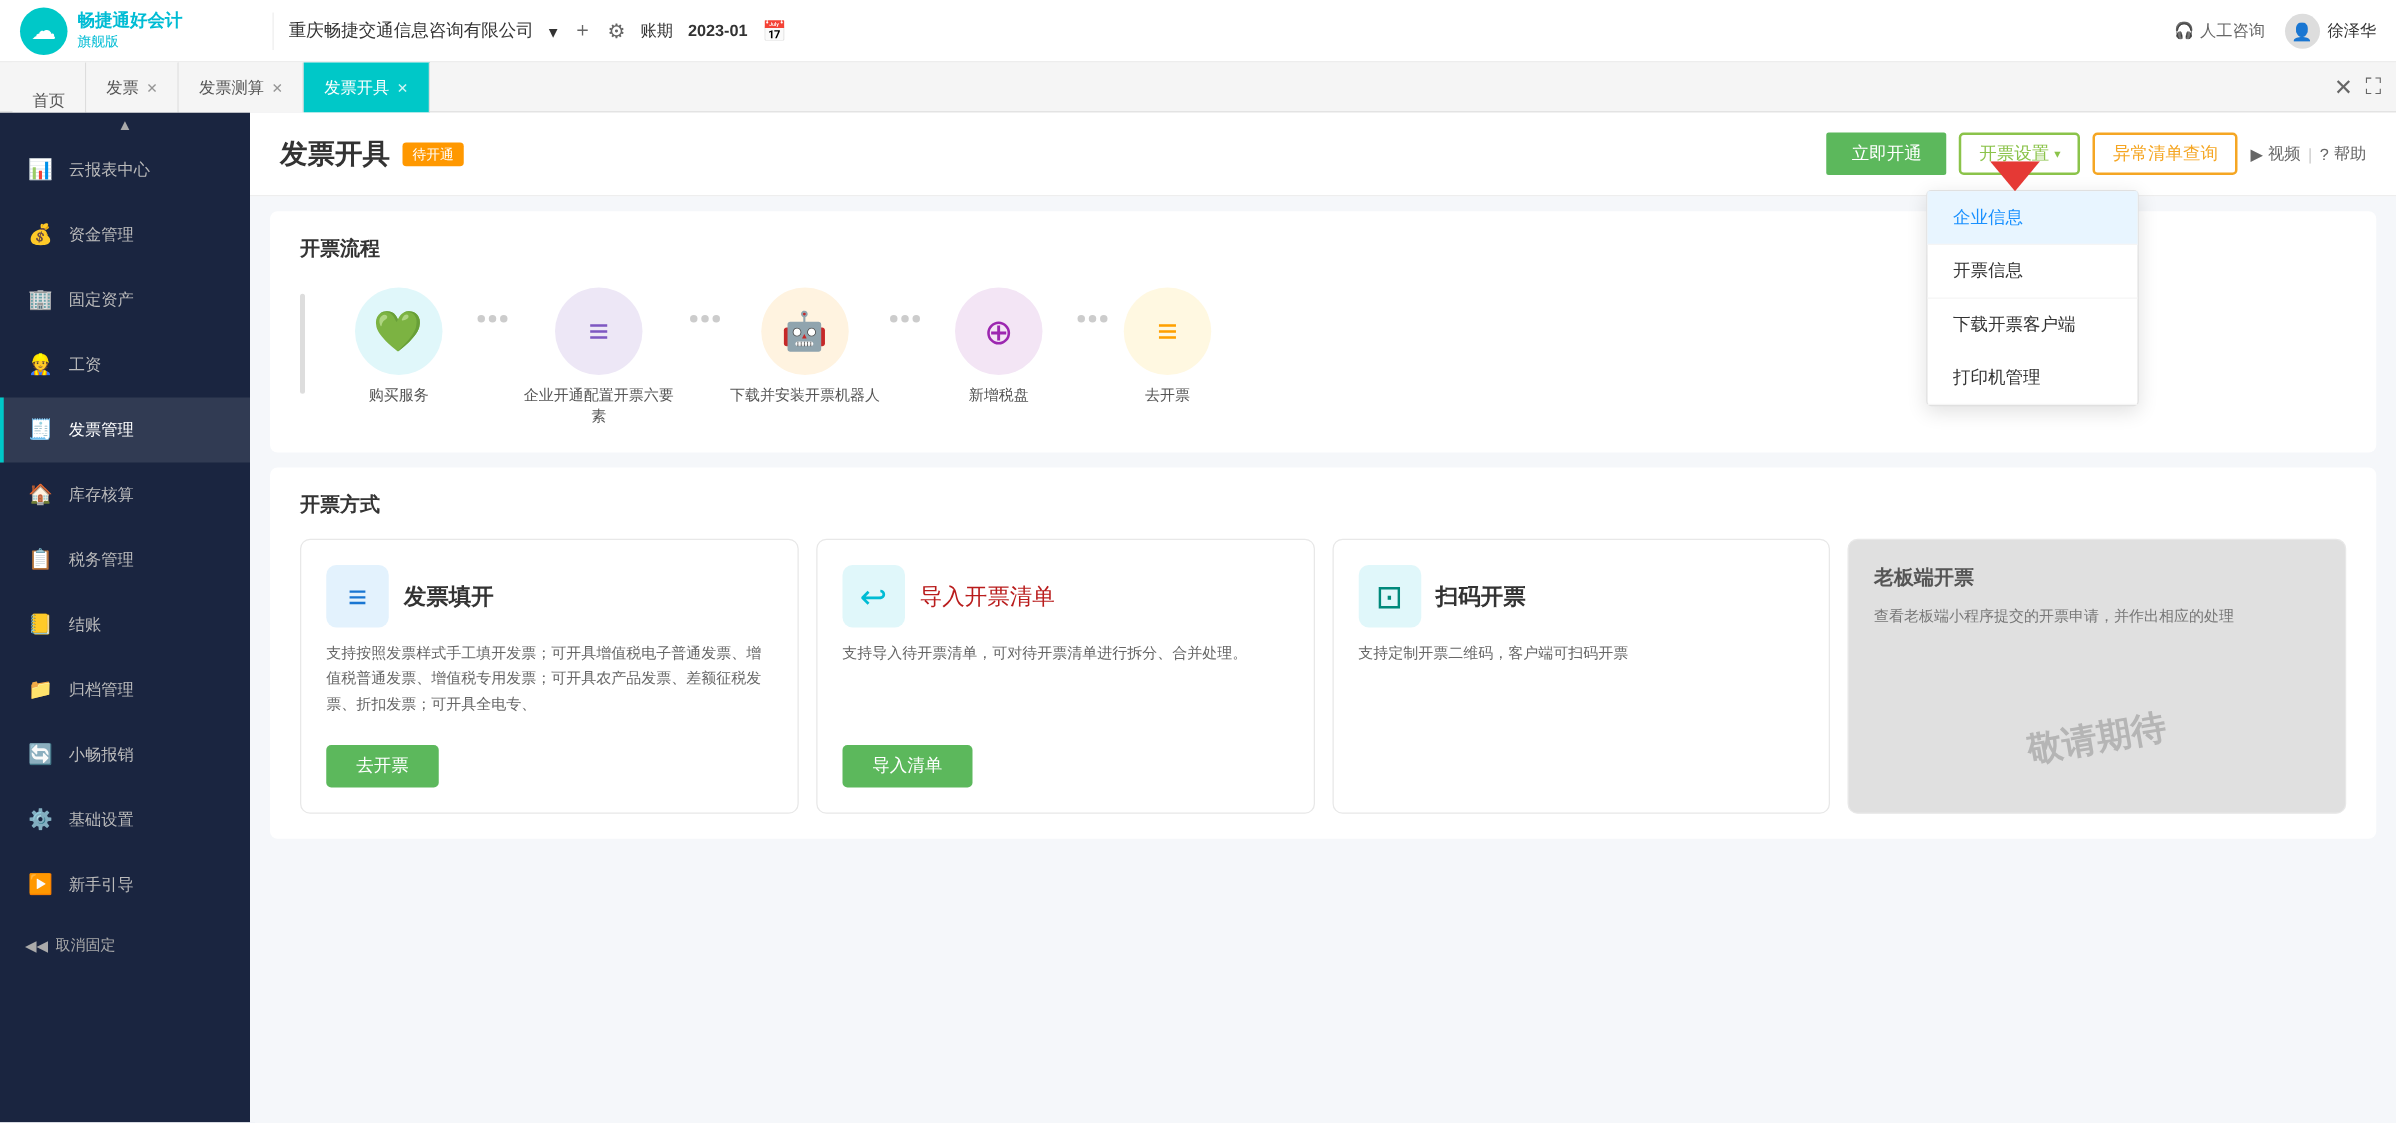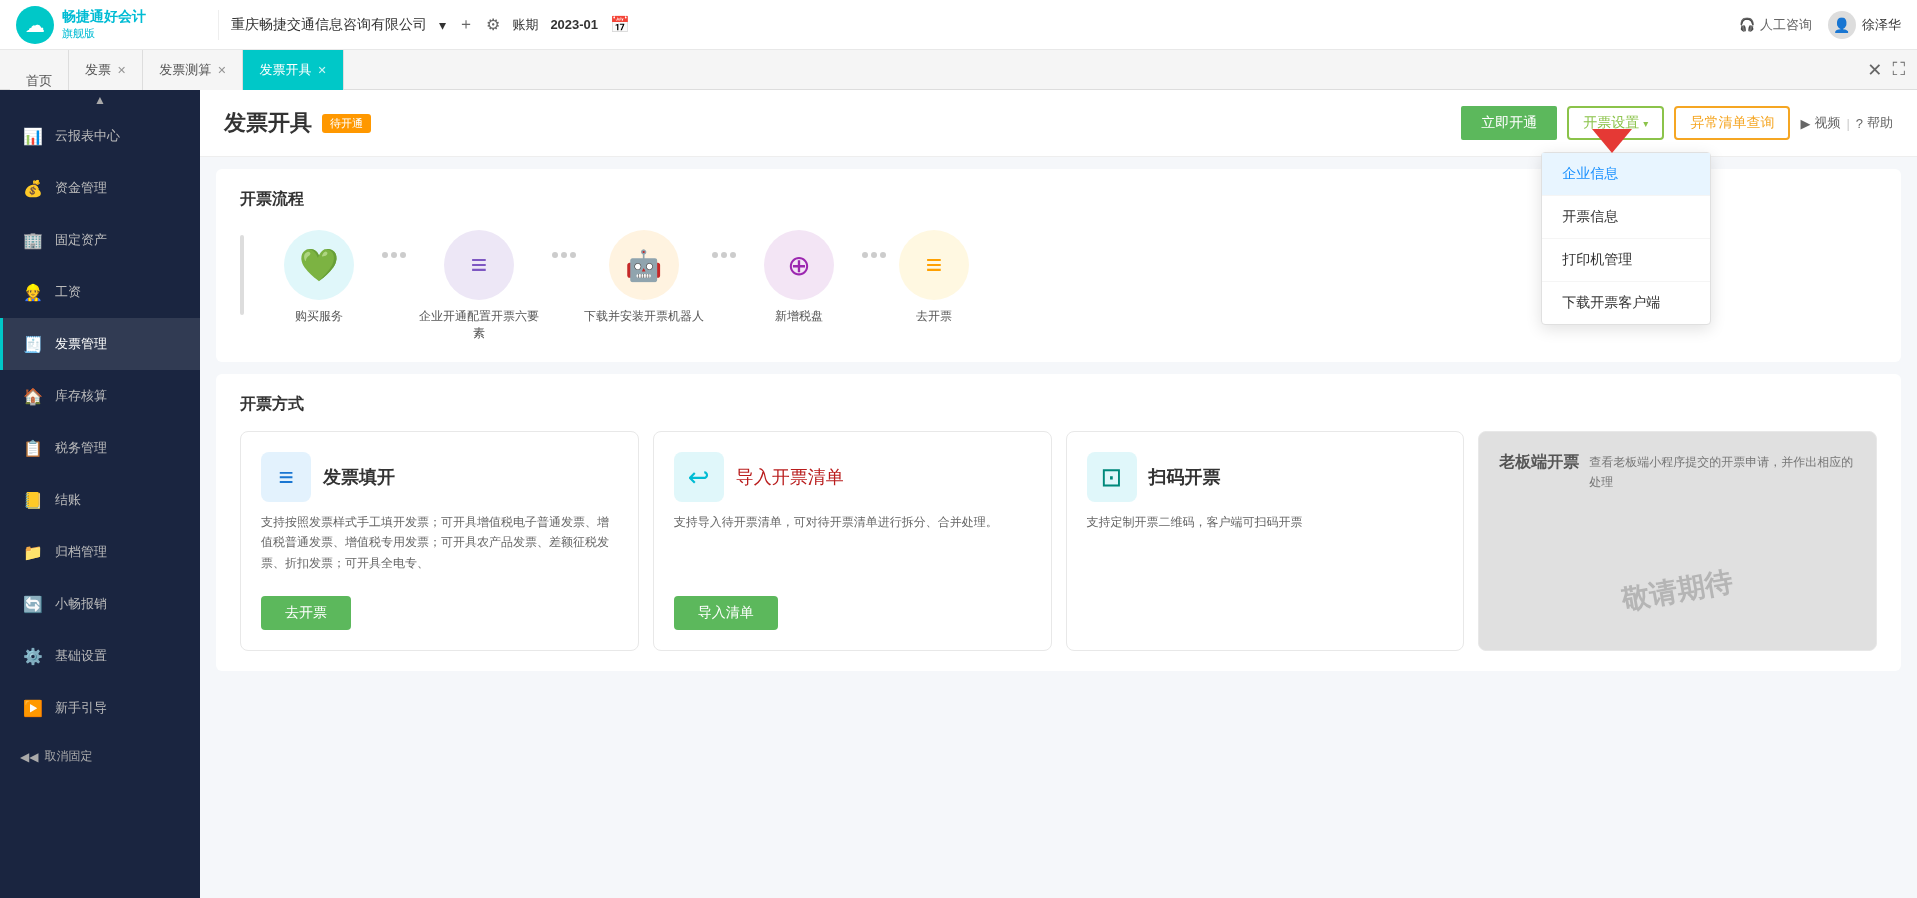--- a/index.html
+++ b/index.html
@@ -147,25 +147,25 @@
             <svg width="40" height="24" viewBox="0 0 40 24">
               <polygon points="20,24 0,0 40,0" fill="#e53935"></polygon>
             </svg>
           </div>
           <div style="padding:12px 20px;cursor:pointer;font-size:14px;color:#1890ff;background:#e8f5ff;border-bottom:1px solid #f5f5f5;">
             <span>企业信息</span>
           </div>
           <div style="padding:12px 20px;cursor:pointer;font-size:14px;color:#333;border-bottom:1px solid #f5f5f5;">
             <span>开票信息</span>
           </div>
+          <div style="padding:12px 20px;cursor:pointer;font-size:14px;color:#333;">
+            <span>下载开票客户端</span>
+          </div>
           <div style="padding:12px 20px;cursor:pointer;font-size:14px;color:#333;border-bottom:1px solid #f5f5f5;">
             <span>打印机管理</span>
-          </div>
-          <div style="padding:12px 20px;cursor:pointer;font-size:14px;color:#333;">
-            <span>下载开票客户端</span>
           </div>
         </div>
       </div>
     </div>
 
     <div style="background:#fff;margin:12px 16px 0;border-radius:6px;padding:20px 24px;flex-shrink:0;">
       <div style="font-size:16px;font-weight:bold;color:#333;margin-bottom:20px;">开票流程</div>
       <div style="display:flex;align-items:flex-start;gap:0;">
 
         <div style="width:4px;height:80px;background:#ddd;margin-right:20px;margin-top:5px;border-radius:2px;"></div>
@@ -244,21 +244,21 @@
         </div>
 
         <div style="flex:1;border:1px solid #e8e8e8;border-radius:8px;padding:20px;display:flex;flex-direction:column;gap:10px;background:#fff;min-height:220px;">
           <div style="display:flex;align-items:center;gap:12px;">
             <div style="width:50px;height:50px;border-radius:8px;background:#e0f7fa;display:flex;align-items:center;justify-content:center;font-size:26px;color:#00897b;">⊡</div>
             <span style="font-size:18px;font-weight:bold;color:#333;">扫码开票</span>
           </div>
           <div style="font-size:12px;color:#666;line-height:1.7;flex:1;">支持定制开票二维码，客户端可扫码开票</div>
         </div>
 
-        <div style="flex:1;border:1px solid #e8e8e8;border-radius:8px;padding:20px;display:flex;flex-direction:row;gap:10px;background:#e0e0e0;min-height:220px;position:relative;overflow:hidden;">
+        <div style="flex:1;border:1px solid #e8e8e8;border-radius:8px;padding:20px;display:flex;flex-direction:column;gap:10px;background:#e0e0e0;min-height:220px;position:relative;overflow:hidden;">
           <span style="font-size:16px;font-weight:bold;color:#555;">老板端开票</span>
           <div style="font-size:12px;color:#777;line-height:1.7;flex:1;">查看老板端小程序提交的开票申请，并作出相应的处理</div>
           <div style="position:absolute;bottom:40px;left:0;right:0;text-align:center;font-size:28px;font-weight:bold;color:rgba(100,100,100,0.35);transform:rotate(-10deg);">
             <span>敬请期待</span>
           </div>
         </div>
 
       </div>
     </div>
 

